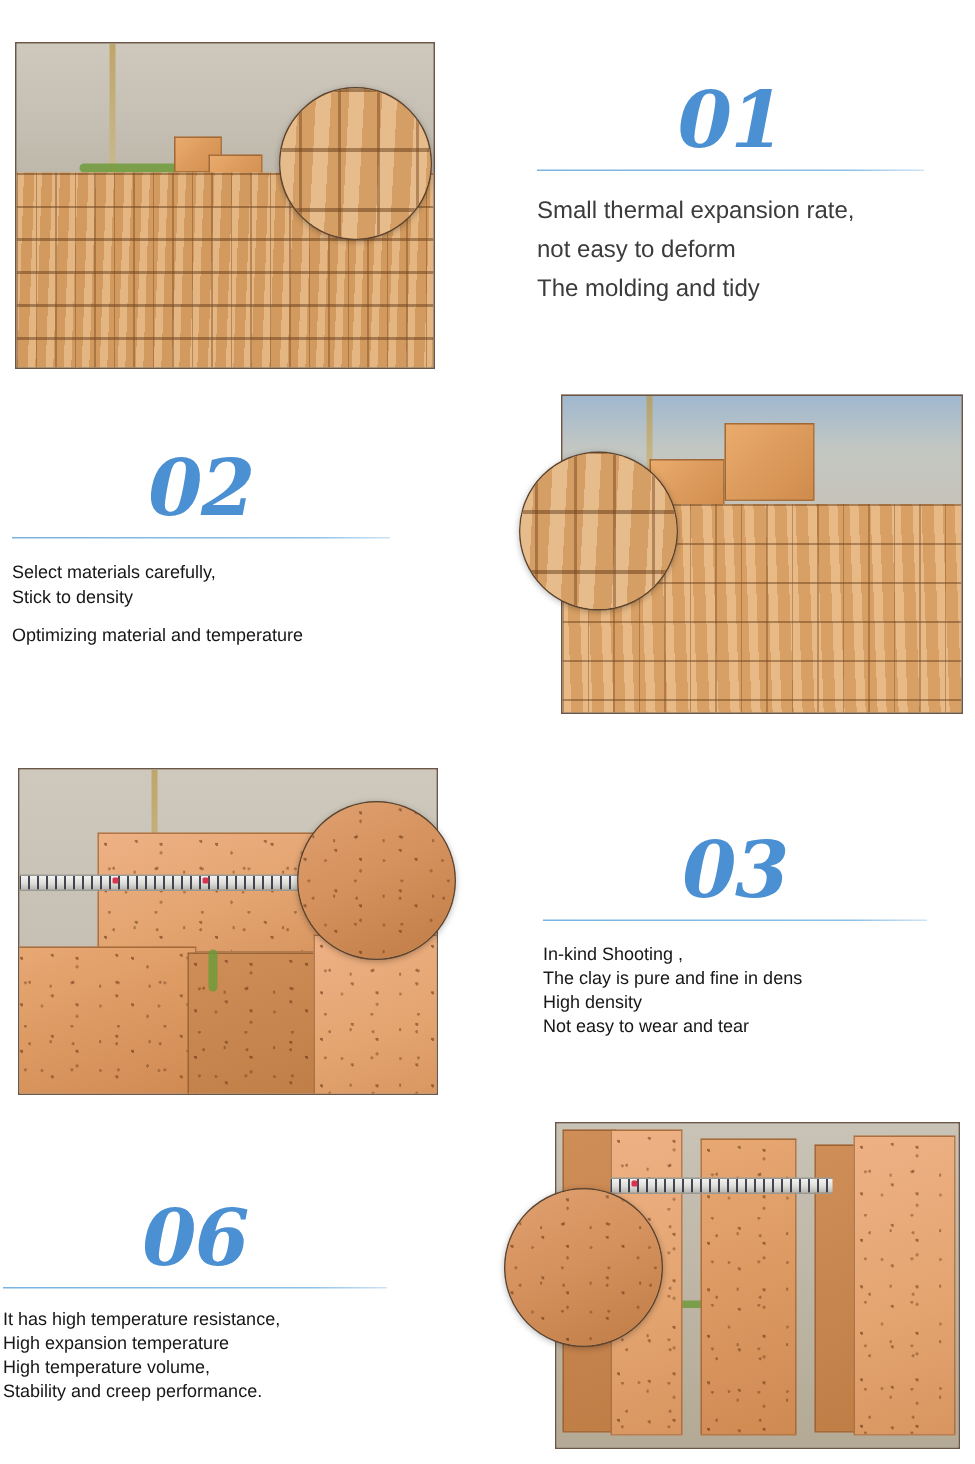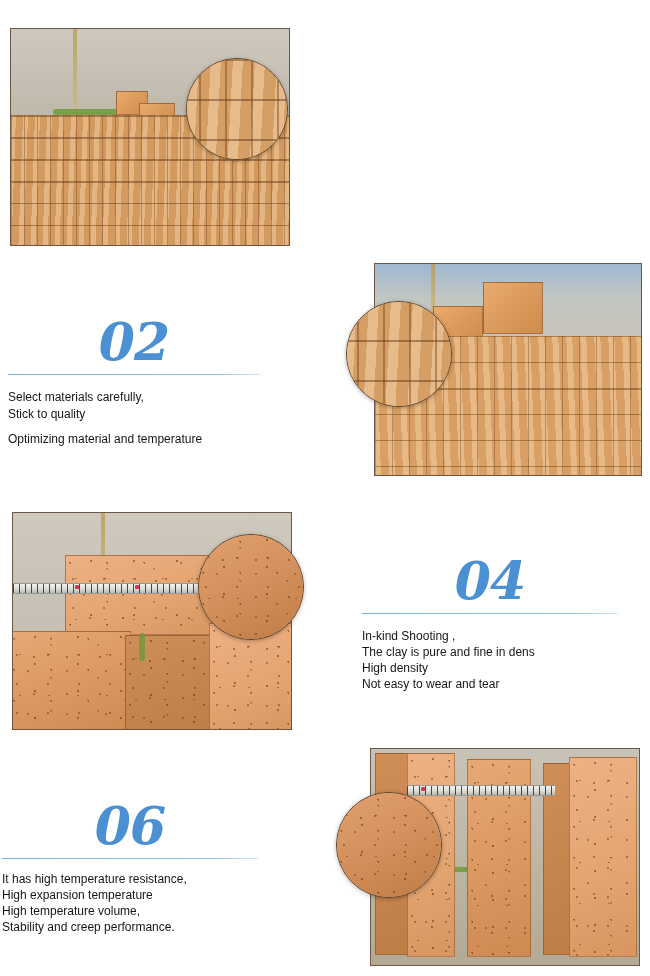--- a/index.html
+++ b/index.html
@@ -166,43 +166,52 @@
         <div class="topbrick" style="left:105px;top:62px;width:30px;height:22px;"></div>
         <div class="topbrick" style="left:128px;top:74px;width:34px;height:20px;"></div>
         <div class="brickwall" style="top:86px;"></div>
       </div>
     </div>
     <div class="magnifier" style="left:176px;top:30px;width:100px;height:100px;">
       <div class="zoomwall"></div>
     </div>
   </div>
 
+  <div class="textblock" style="left:358px;top:55px;width:258px;">
+    <div class="num" style="color: rgb(74, 144, 210);">01</div>
+    <div class="divider" style="background:linear-gradient(90deg,#7ab3e0,#8cc0e8 80%,#cfe4f5);"></div>
+    <div class="lines t-regular">
+      <p>Small thermal expansion rate,</p>
+      <p>not easy to deform</p>
+      <p>The molding and tidy</p>
+    </div>
+  </div>
 
   <div class="photo" style="left:374px;top:263px;width:268px;height:213px;">
     <div class="frame">
       <div class="wall-bg">
         <div class="backdrop sky"></div>
         <div class="streak" style="left:56px;height:30%;"></div>
         <div class="grass" style="left:58px;top:58px;width:70px;"></div>
         <div class="topbrick" style="left:108px;top:18px;width:58px;height:50px;"></div>
         <div class="topbrick" style="left:58px;top:42px;width:48px;height:34px;"></div>
         <div class="brickwall fine" style="top:72px;"></div>
       </div>
     </div>
     <div class="magnifier" style="left:-28px;top:38px;width:104px;height:104px;">
       <div class="zoomwall"></div>
     </div>
   </div>
 
-  <div class="textblock" style="left:8px;top:316px;width:252px;">
+  <div class="textblock" style="left:8px;top:300px;width:252px;">
     <div class="num" style="color: rgb(74, 144, 210);">02</div>
     <div class="divider" style="background:linear-gradient(90deg,#7ab3e0,#8cc0e8 80%,#cfe4f5);"></div>
     <div class="lines t-bold" style="width:330px;">
       <p>Select materials carefully,</p>
-      <p>Stick to quality</p>
+      <p>Stick to density</p>
       <p style="margin-top:8px;">Optimizing material and temperature</p>
     </div>
   </div>
 
   <div class="photo" style="left:12px;top:512px;width:280px;height:218px;">
     <div class="frame">
       <div class="wall-bg" style="background:#c8c2b6;">
         <div class="backdrop" style="height:100%;"></div>
         <div class="streak" style="left:88px;height:48%;"></div>
         <div class="slab light" style="left:52px;top:42px;width:150px;height:78px;">
@@ -224,21 +233,21 @@
         </div>
       </div>
     </div>
     <div class="magnifier" style="left:186px;top:22px;width:104px;height:104px;">
       <div class="zoomslab"></div>
       <div class="speck"></div>
     </div>
   </div>
 
   <div class="textblock" style="left:362px;top:555px;width:256px;">
-    <div class="num" style="color: rgb(74, 144, 210);">04</div>
+    <div class="num" style="color: rgb(74, 144, 210);">03</div>
     <div class="divider" style="background:linear-gradient(90deg,#7ab3e0,#8cc0e8 80%,#cfe4f5);"></div>
     <div class="lines t-bold tight" style="width:290px;">
       <p>In-kind Shooting ,</p>
       <p>The clay is pure and fine in dens</p>
       <p>High density</p>
       <p>Not easy to wear and tear</p>
     </div>
   </div>
 
   <div class="photo" style="left:370px;top:748px;width:270px;height:218px;">

